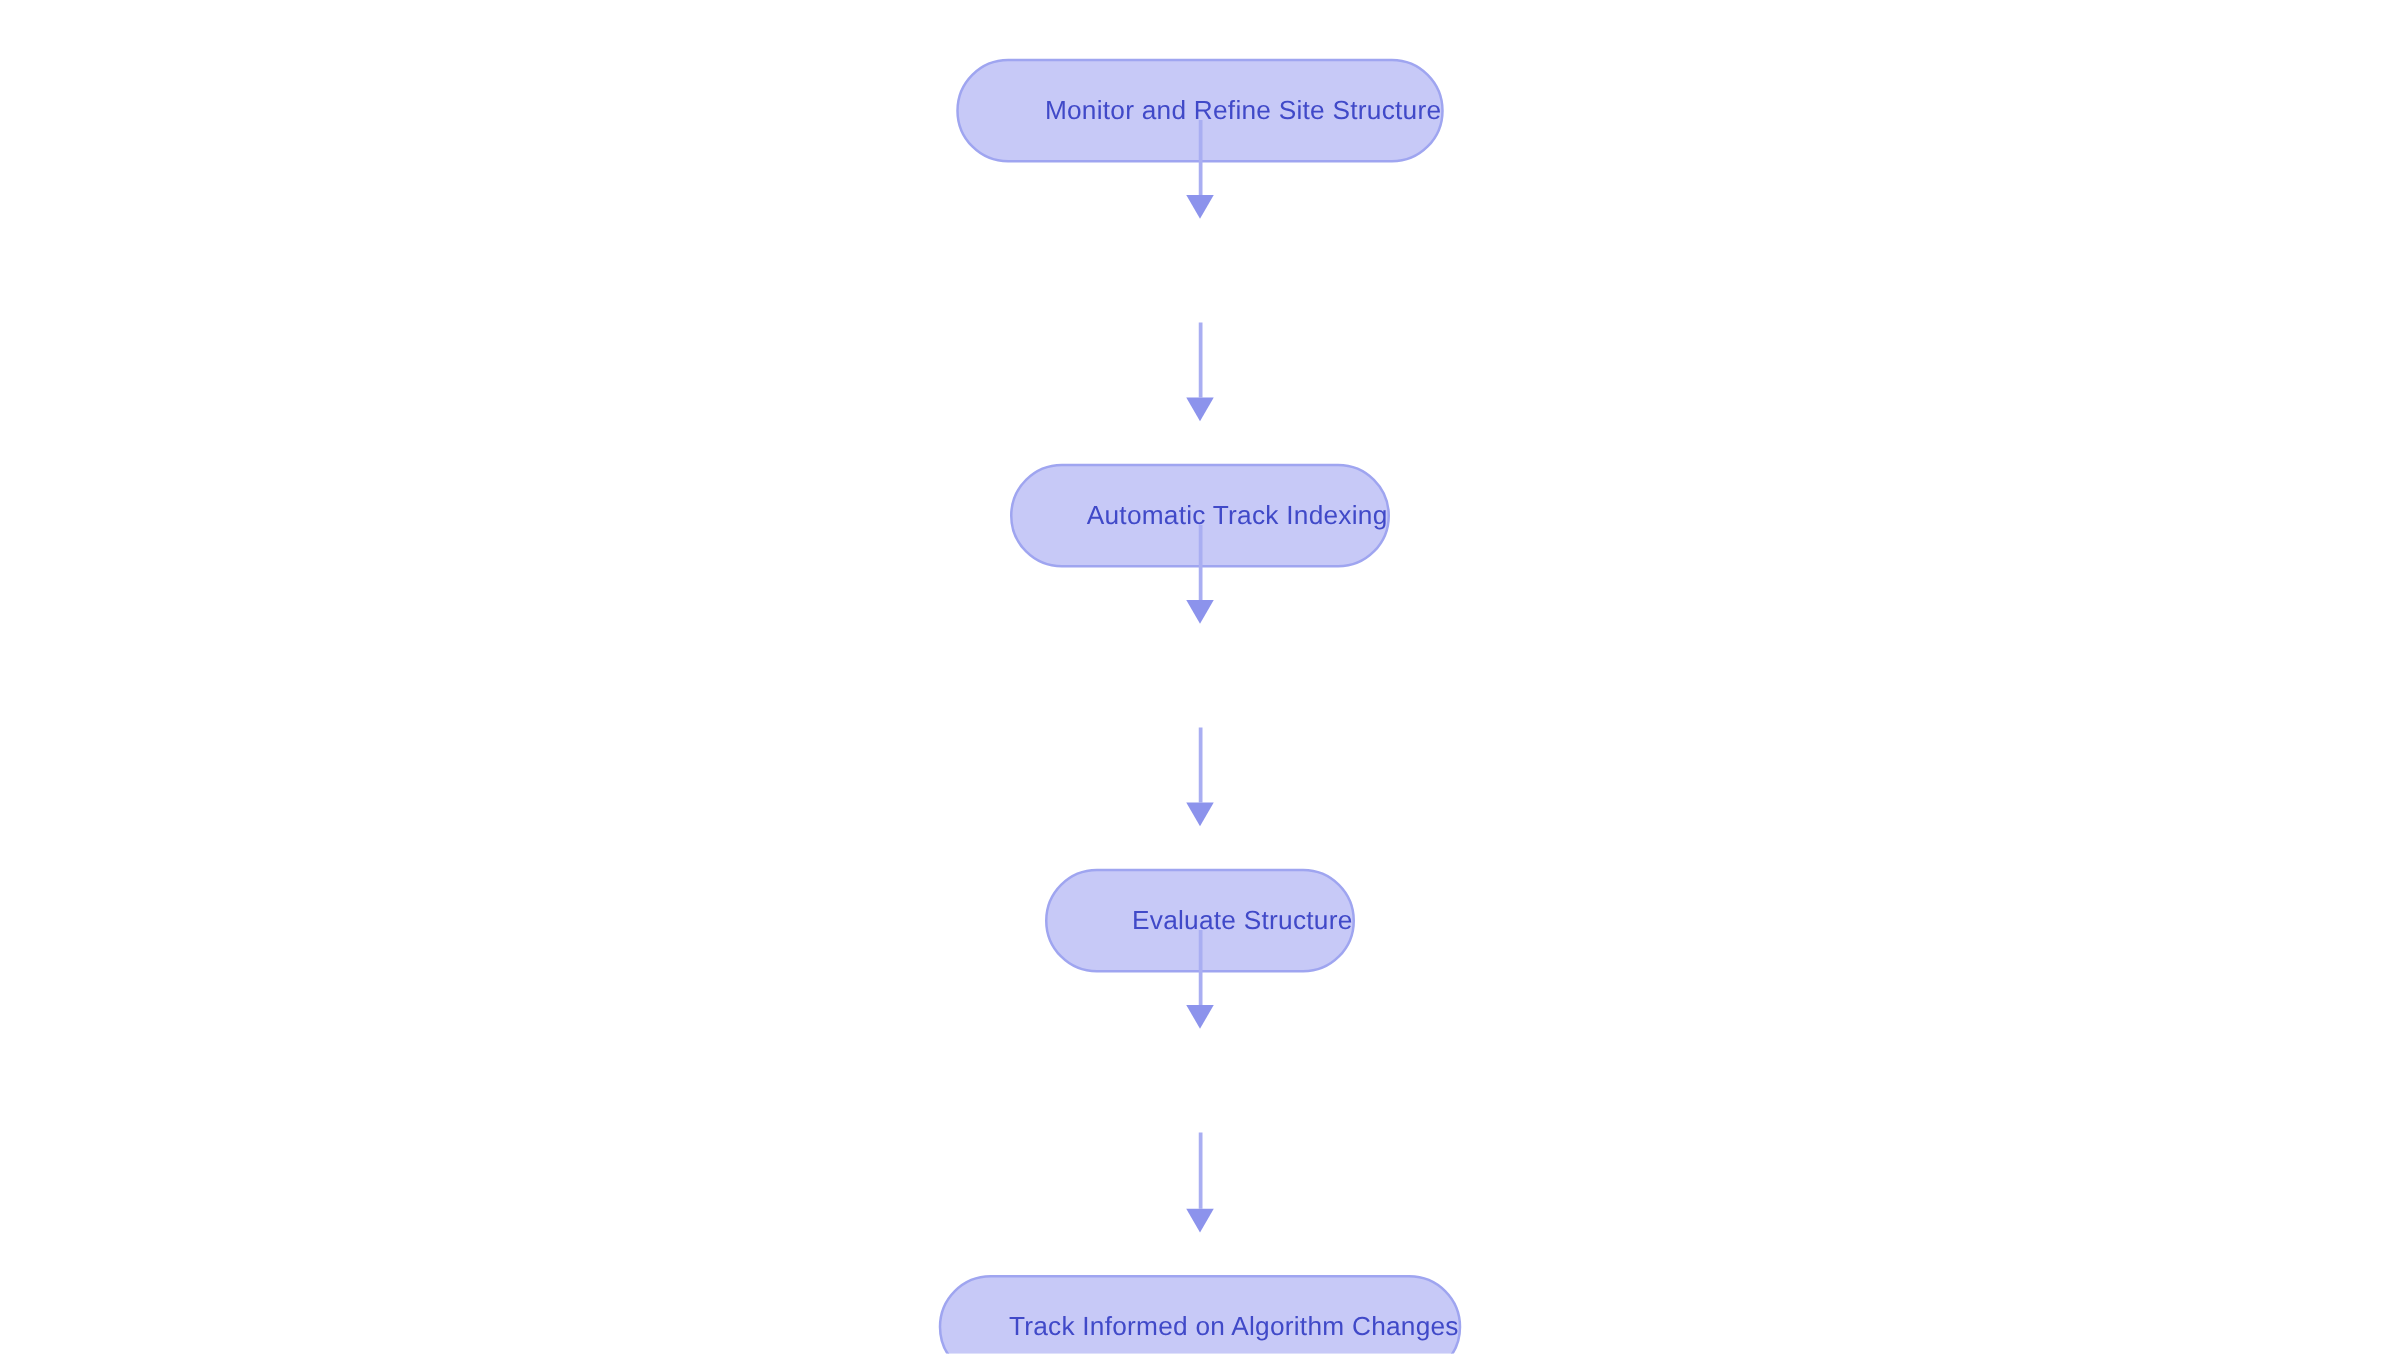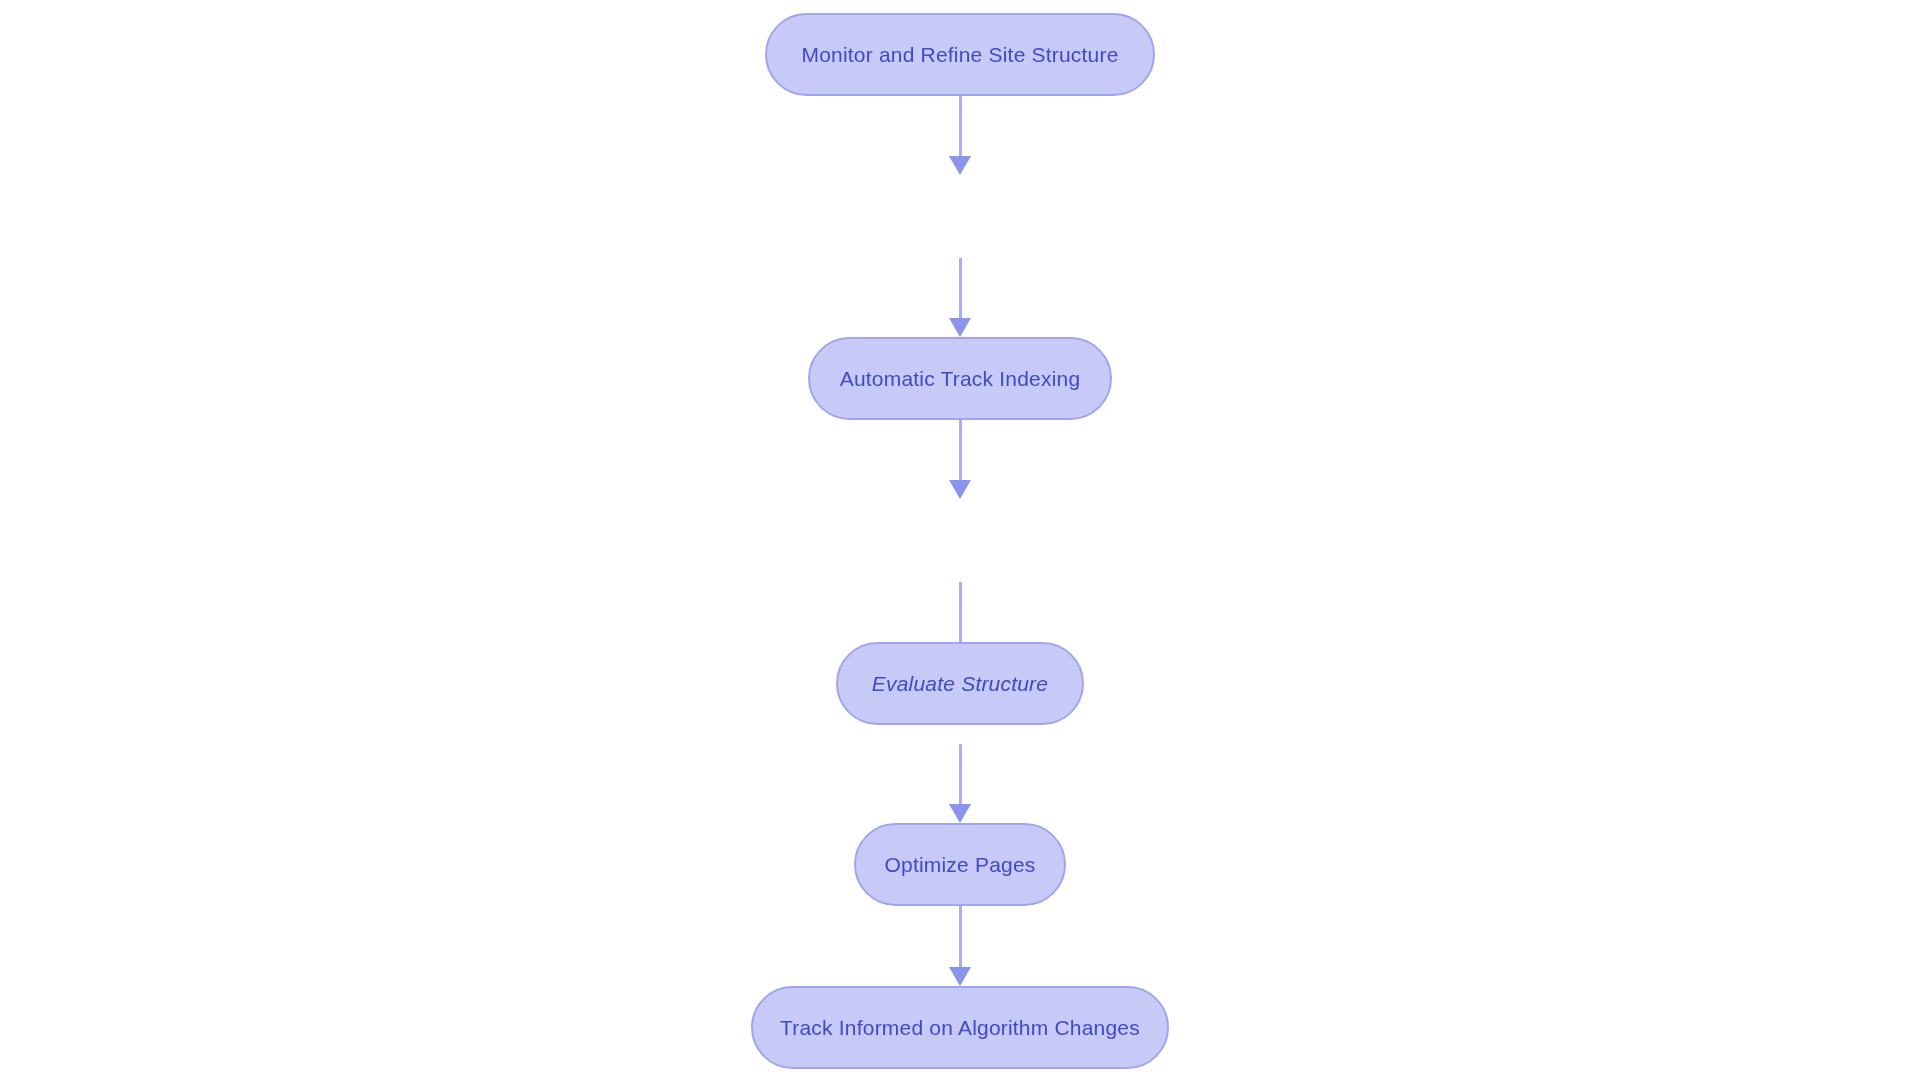--- a/index.html
+++ b/index.html
@@ -19,22 +19,23 @@
     position: absolute;
     left: 960px;
     transform: translateX(-50%);
     height: 83px;
     box-sizing: border-box;
     background: var(--node-fill, #c7c9f7);
     border: 2px solid var(--node-border, #9fa5f0);
     border-radius: 42px;
     display: flex;
     align-items: center;
-    justify-content: center;
+    justify-content: flex-end;
     text-align: center;
+    margin-top: 34px;
   }
   .node .label {
     color: var(--node-text, #4049c8);
     font-size: 21px;
     line-height: 1;
     letter-spacing: 0.2px;
     white-space: nowrap;
   }
   .arrow {
     position: absolute;
@@ -86,32 +87,29 @@
     <span class="line"></span>
     <span class="head"></span>
   </div>
 
 
   <div class="arrow" style="top:582px; height:79px;">
     <span class="line"></span>
     <span class="head"></span>
   </div>
 
-  <div class="node" style="top:642px; width:248px;font-style:italic;">
+  <div class="node" style="top:661px; width:248px;">
     <span class="label">Evaluate Structure</span>
   </div>
 
   <div class="arrow" style="top:744px; height:79px;">
     <span class="line"></span>
     <span class="head"></span>
   </div>
 
-  <div class="node" style="top:823px; width:212px;">
-    <span class="label">Optimize Pages</span>
-  </div>
 
   <div class="arrow" style="top:906px; height:80px;">
     <span class="line"></span>
     <span class="head"></span>
   </div>
 
   <div class="node" style="top:986px; width:418px;">
     <span class="label">Track Informed on Algorithm Changes</span>
   </div>
 

